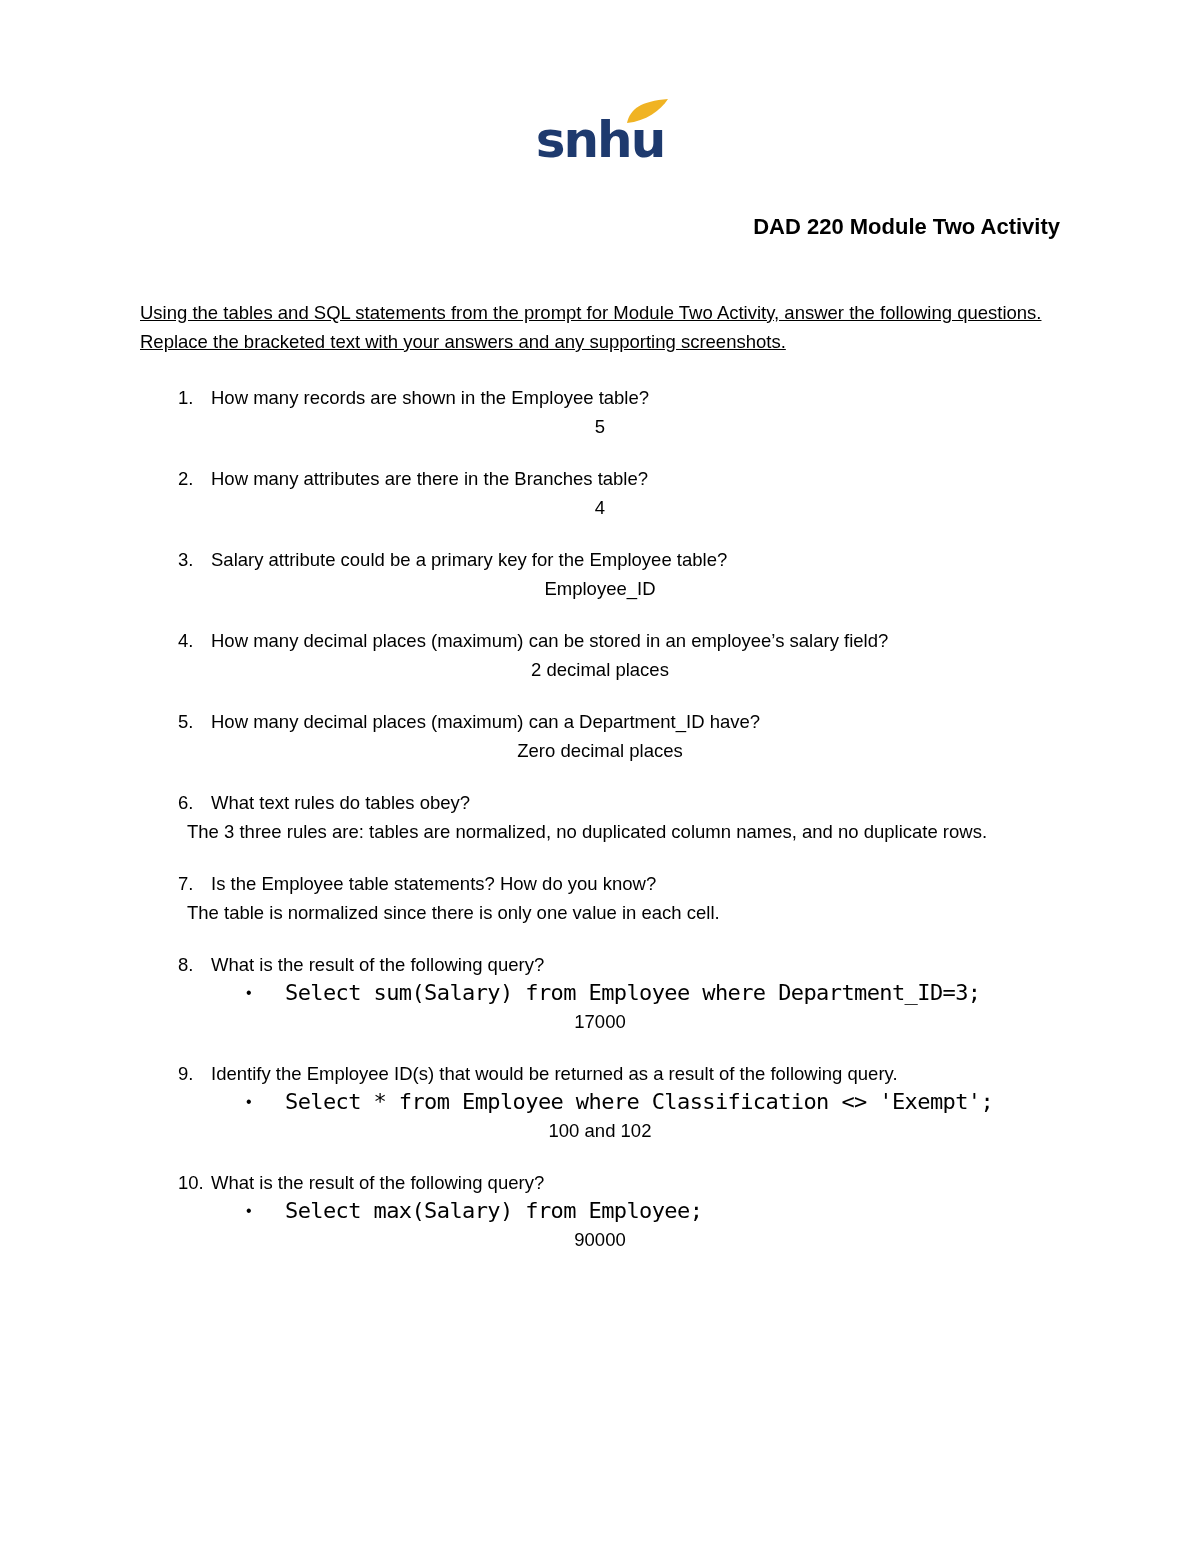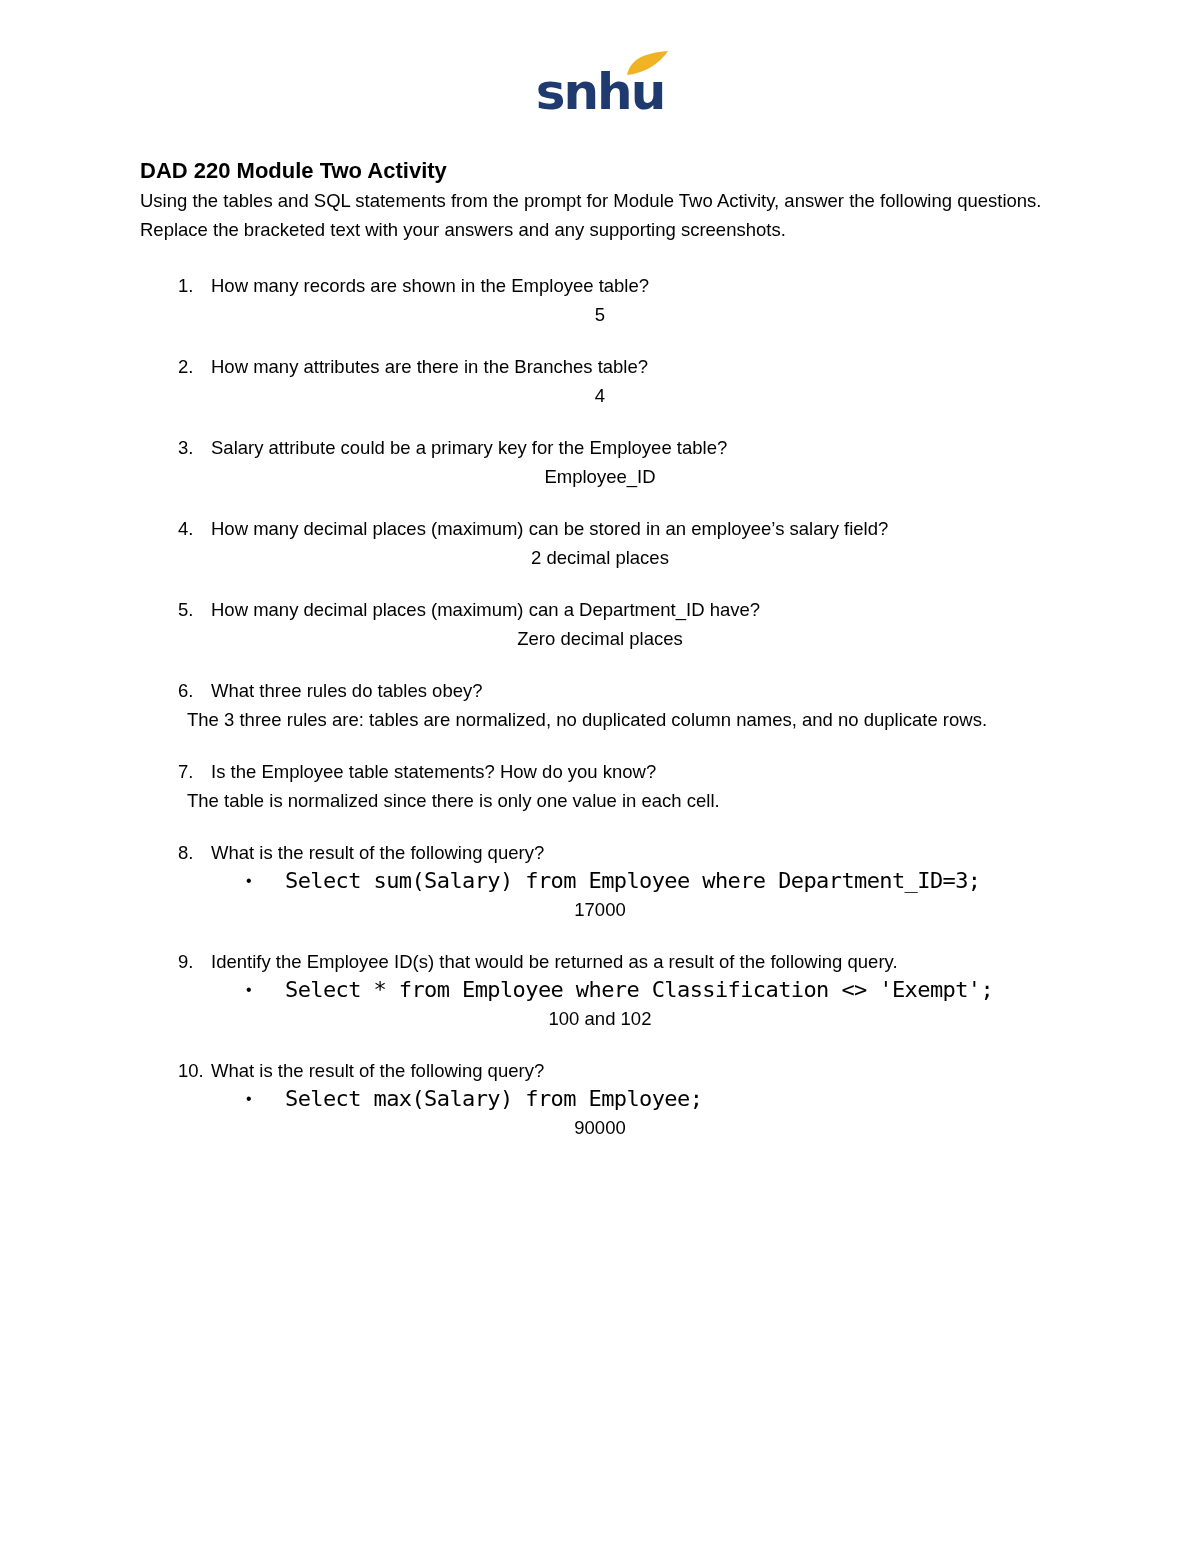--- a/index.html
+++ b/index.html
@@ -8,21 +8,21 @@
     width: 1200px;
     height: 1553px;
     position: relative;
     overflow: hidden;
     font-family: "Liberation Sans", sans-serif;
     color: #000000;
   }
   .page {
     width: 1200px;
     height: 1553px;
-    padding: 64px 140px 0 140px;
+    padding: 112px 140px 0 140px;
   }
 
   
   .logo-wrap { text-align: center; height: 76px; }
   .logo { display: inline-block; position: relative; }
   .logo-text {
     font-family: "DejaVu Sans", sans-serif;
     font-weight: 700;
     font-size: 50px;
     line-height: 56px;
@@ -32,32 +32,34 @@
   .leaf {
     position: absolute;
     top: -14px;
     right: -6px;
     width: 44px;
     height: 26px;
   }
 
   
   .title {
-    text-align: left;
+    text-align: right;
     font-size: 22px;
     font-weight: bold;
-    margin-top: 16px;
+    margin-top: 24px;
     line-height: 30px;
   }
 
   
   .intro {
+    margin-top: 56px;
     font-size: 18.5px;
     line-height: 29px;
     width: 920px;
+    text-decoration: underline;
   }
 
   
   .questions {
     list-style: none;
     margin-top: 27px;
   }
   .q-item { margin-bottom: 23px; }
   .q-row { display: flex; font-size: 18.5px; line-height: 29px; }
   .q-num {
@@ -150,21 +152,21 @@
         <span class="q-num">5.</span>
         <span class="q-text">How many decimal places (maximum) can a Department_ID have?</span>
       </div>
 
       <div class="q-answer answer-center">Zero decimal places</div>
     </li>
 
     <li class="q-item">
       <div class="q-row">
         <span class="q-num">6.</span>
-        <span class="q-text">What three rules do tables obey?</span>
+        <span class="q-text">What text rules do tables obey?</span>
       </div>
 
       <div class="q-answer answer-left">The 3 three rules are: tables are normalized, no duplicated column names, and no duplicate rows.</div>
     </li>
 
     <li class="q-item">
       <div class="q-row">
         <span class="q-num">7.</span>
         <span class="q-text">Is the Employee table statements? How do you know?</span>
       </div>

